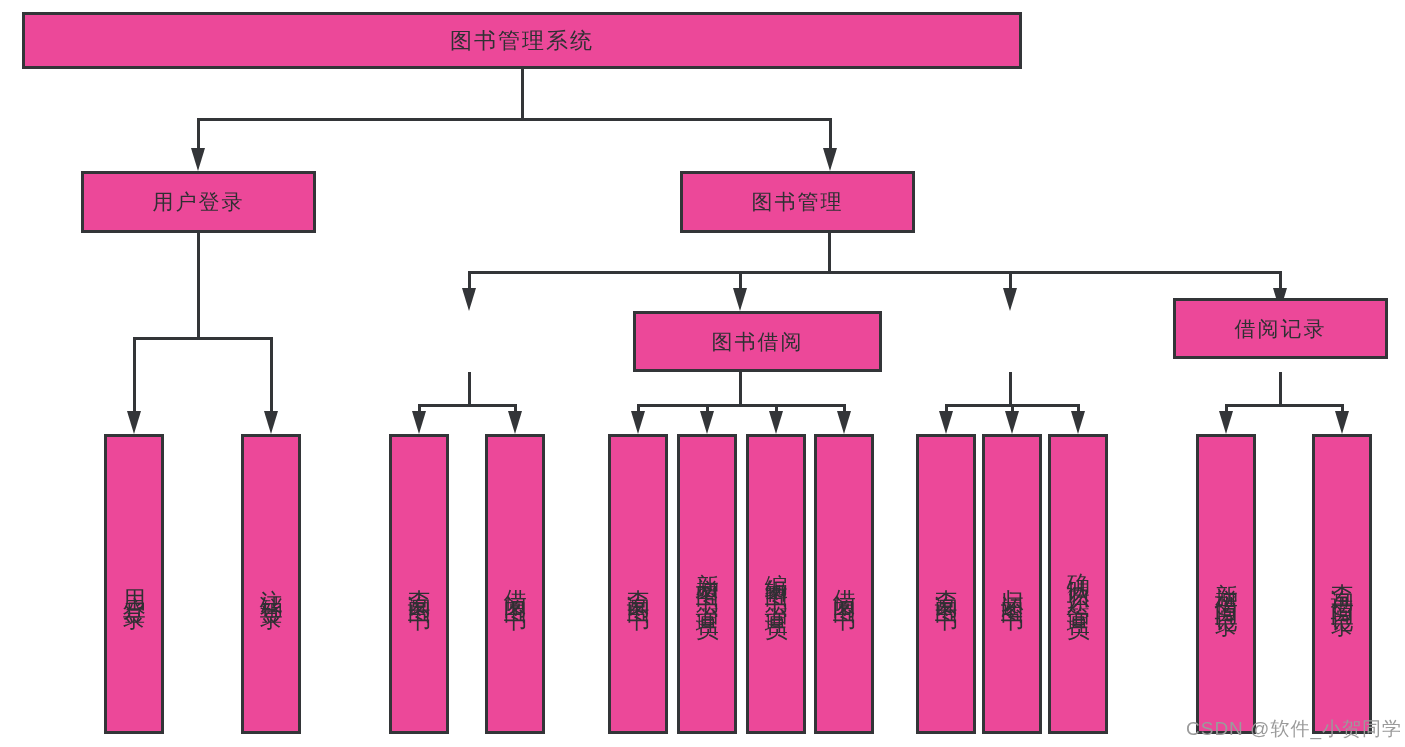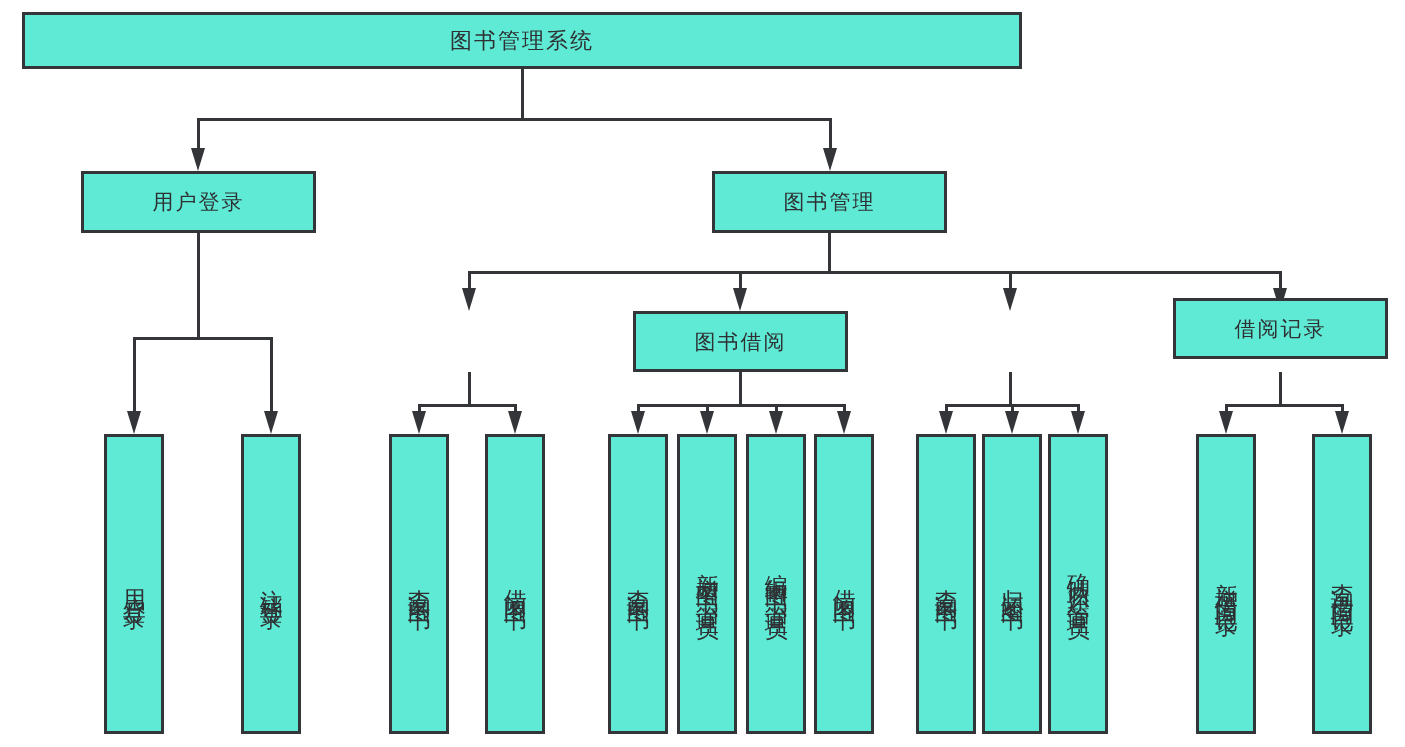--- a/index.html
+++ b/index.html
@@ -15,21 +15,21 @@
     font-family: "Liberation Sans", "DejaVu Sans", sans-serif;
   }
   #canvas {
     position: absolute; left: 0; top: 0;
     width: 1405px; height: 747px;
     background: #ffffff;
   }
   .node {
     position: absolute;
     border: 3px solid var(--line);
-    background: #5eead4;
+    background: #ec4899;
     color: var(--text);
     display: flex;
     align-items: center;
     justify-content: center;
     font-size: 21px;
     letter-spacing: 2px;
     text-align: center;
     z-index: 2;
   }
   .node.root { font-size: 22px; }
@@ -81,21 +81,21 @@
   <div>
     <div class="vline" style="left:520.5px;top:69px;height:49px"></div>
     <div class="hline" style="left:196.5px;top:118px;width:635px"></div>
     <div class="vline" style="left:196.5px;top:118px;height:30px"></div>
     <div class="arrowhead" style="left:190.5px;top:148px"></div>
     <div class="vline" style="left:828.5px;top:118px;height:30px"></div>
     <div class="arrowhead" style="left:822.5px;top:148px"></div>
   </div>
 
   <div class="node" style="left:81px;top:171px;width:235px;height:62px">用户登录</div>
-  <div class="node" style="left:712px;top:171px;width:235px;height:62px">图书管理</div>
+  <div class="node" style="left:680px;top:171px;width:235px;height:62px">图书管理</div>
 
   <div>
     <div class="vline" style="left:196.5px;top:233px;height:104px"></div>
     <div class="hline" style="left:132.5px;top:337px;width:140px"></div>
     <div class="vline" style="left:132.5px;top:337px;height:74px"></div>
     <div class="arrowhead" style="left:126.5px;top:411px"></div>
     <div class="vline" style="left:269.5px;top:337px;height:74px"></div>
     <div class="arrowhead" style="left:263.5px;top:411px"></div>
   </div>
 
@@ -105,21 +105,21 @@
     <div class="vline" style="left:467.5px;top:271px;height:17px"></div>
     <div class="arrowhead" style="left:461.5px;top:288px"></div>
     <div class="vline" style="left:739px;top:271px;height:17px"></div>
     <div class="arrowhead" style="left:733px;top:288px"></div>
     <div class="vline" style="left:1009px;top:271px;height:17px"></div>
     <div class="arrowhead" style="left:1003px;top:288px"></div>
     <div class="vline" style="left:1279px;top:271px;height:17px"></div>
     <div class="arrowhead" style="left:1273px;top:288px"></div>
   </div>
 
-  <div class="node" style="left:633px;top:311px;width:215px;height:61px">图书借阅</div>
+  <div class="node" style="left:633px;top:311px;width:249px;height:61px">图书借阅</div>
   <div class="node" style="left:1173px;top:298px;width:215px;height:61px">借阅记录</div>
 
   <div>
     <div class="vline" style="left:467.5px;top:372px;height:32px"></div>
     <div class="hline" style="left:417.5px;top:404px;width:99px"></div>
     <div class="vline" style="left:417.5px;top:404px;height:7px"></div>
     <div class="arrowhead" style="left:411.5px;top:411px"></div>
     <div class="vline" style="left:513.5px;top:404px;height:7px"></div>
     <div class="arrowhead" style="left:507.5px;top:411px"></div>
   </div>
@@ -168,14 +168,15 @@
   <div class="node leaf" style="left:746px;top:434px;width:60px;height:300px">编辑图书（管理员）</div>
   <div class="node leaf" style="left:814px;top:434px;width:60px;height:300px">借阅图书</div>
 
   <div class="node leaf" style="left:916px;top:434px;width:60px;height:300px">查询图书</div>
   <div class="node leaf" style="left:982px;top:434px;width:60px;height:300px">归还图书</div>
   <div class="node leaf" style="left:1048px;top:434px;width:60px;height:300px">确认归还（管理员）</div>
 
   <div class="node leaf" style="left:1196px;top:434px;width:60px;height:300px">新增借阅记录</div>
   <div class="node leaf" style="left:1312px;top:434px;width:60px;height:300px">查询借阅记录</div>
 
+  <div class="watermark">CSDN @软件_小贺同学</div>
 
 </div>
 
 </body></html>

